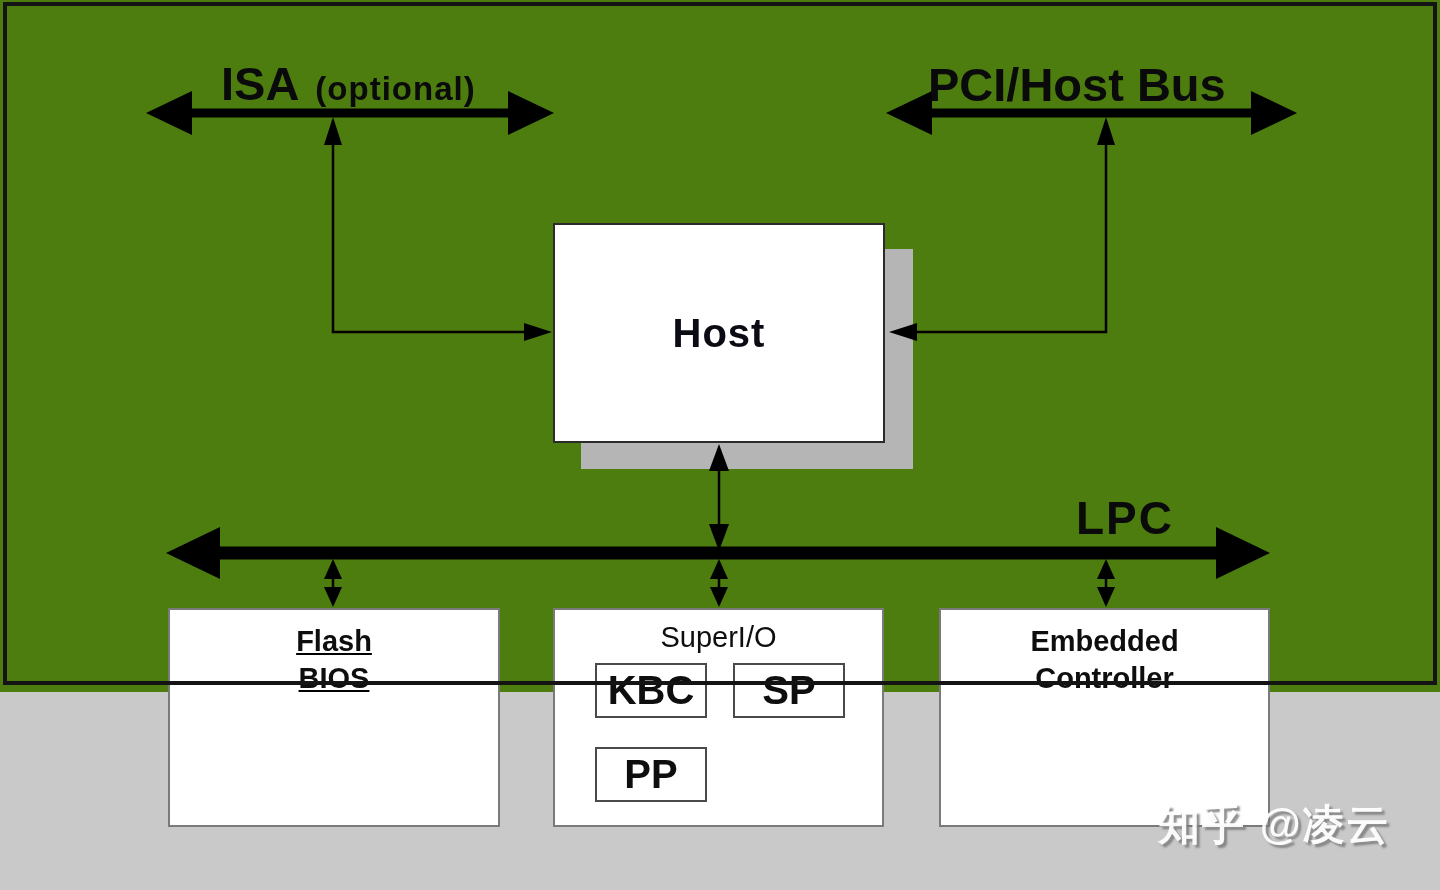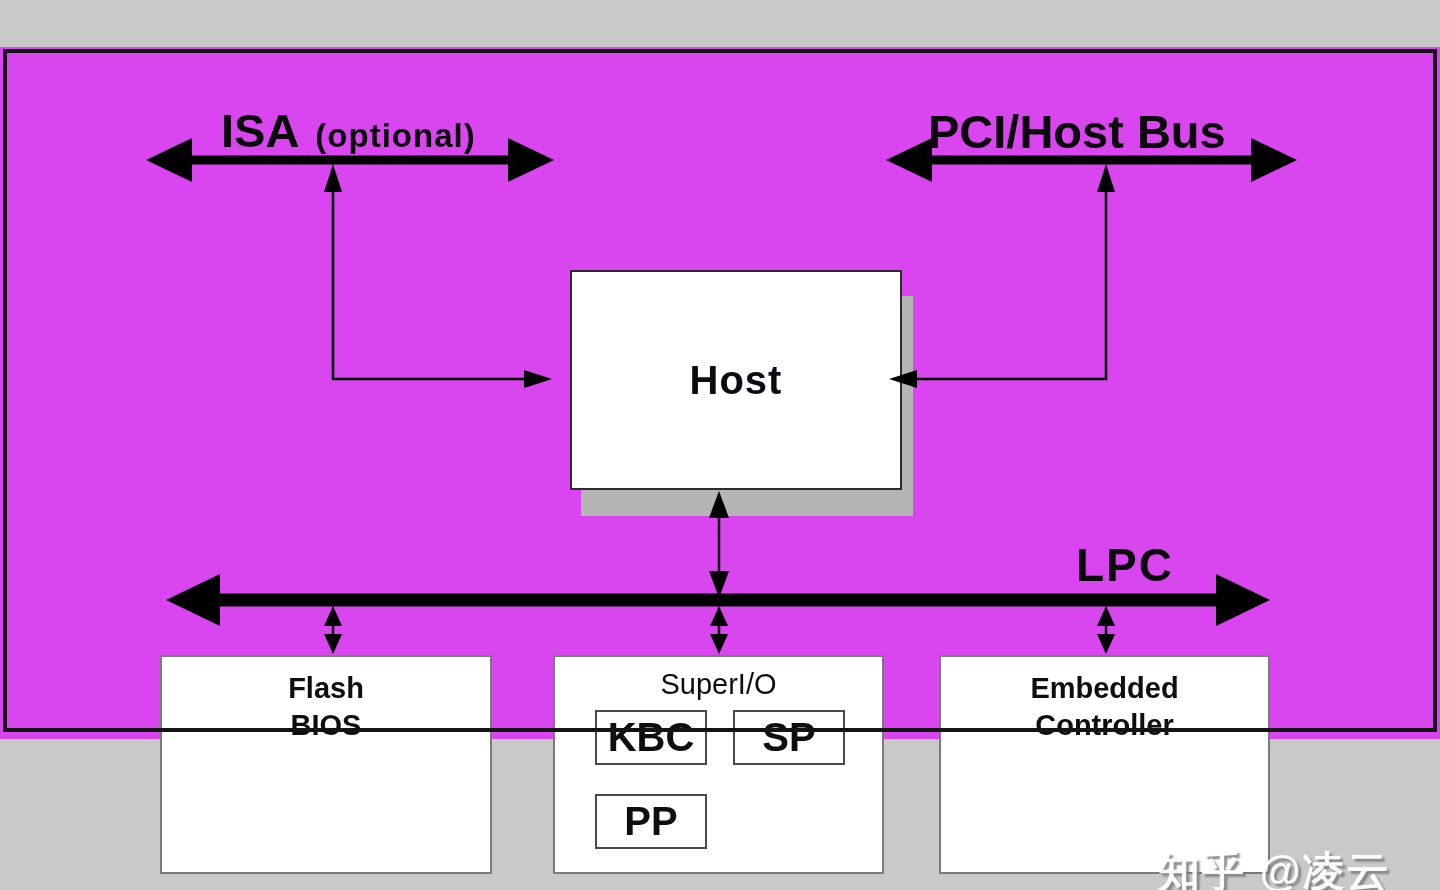--- a/index.html
+++ b/index.html
@@ -5,22 +5,21 @@
   * { margin: 0; padding: 0; box-sizing: border-box; }
   html, body { width: 1440px; height: 890px; overflow: hidden; }
   body {
     font-family: "Liberation Sans", "DejaVu Sans", sans-serif;
     background: #c9c9c9;
   }
   .canvas {
     position: relative;
     width: 1440px;
     height: 692px;
-    background: #d946ef;
-    margin-top: 47px;
+    background: #4d7c0f;
   }
   .frame {
     position: absolute;
     left: 3px; top: 2px; right: 3px; bottom: 7px;
     border: 4px solid #141414;
     pointer-events: none;
     z-index: 6;
   }
   .layer-svg {
     position: absolute;
@@ -33,39 +32,39 @@
   .box {
     position: absolute;
     background: #ffffff;
     z-index: 2;
   }
   .shadow-rect {
     position: absolute;
     z-index: 1;
   }
   .host-box {
-    left: 570px; top: 223px; width: 332px; height: 220px;
+    left: 553px; top: 223px; width: 332px; height: 220px;
     border: 2px solid #2b2b2b;
     display: flex; align-items: center; justify-content: center;
   }
   .host-label {
     font-size: 40px; font-weight: bold; color: #0b0b14;
     letter-spacing: 1px;
   }
   .device-box {
     border: 2px solid #7a7a7a;
     top: 608px; height: 219px;
     text-align: center;
   }
   .device-box .two-line {
     margin-top: 13px;
     font-size: 29px; font-weight: bold; color: #0e0e0e;
     line-height: 1.28;
   }
-  .flash-box { left: 160px; width: 332px; }
+  .flash-box { left: 168px; width: 332px; text-decoration: underline; }
   .superio-box { left: 553px; width: 331px; }
   .ec-box { left: 939px; width: 331px; }
   .superio-title {
     margin-top: 11px;
     font-size: 29px; font-weight: normal; color: #0e0e0e;
   }
   .sub-box {
     position: absolute;
     background: #ffffff;
     border: 2px solid #4a4a4a;

